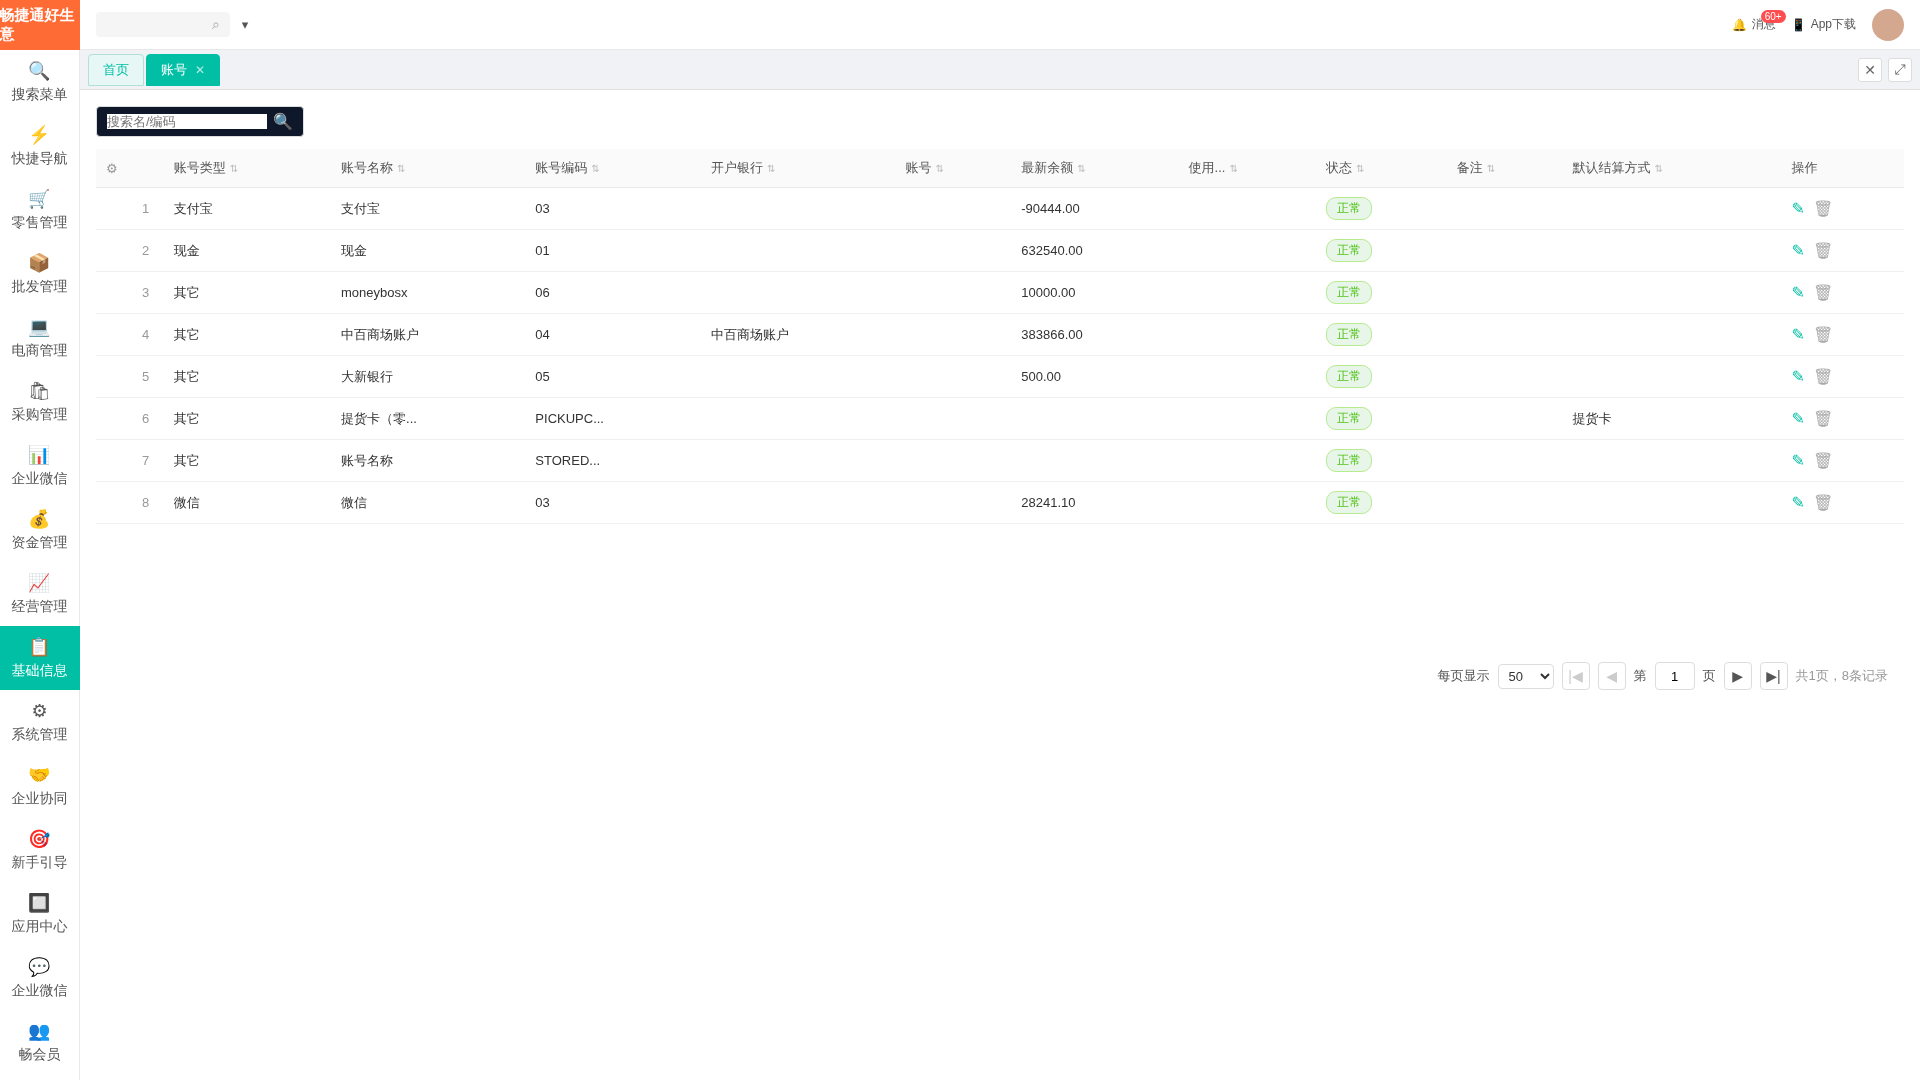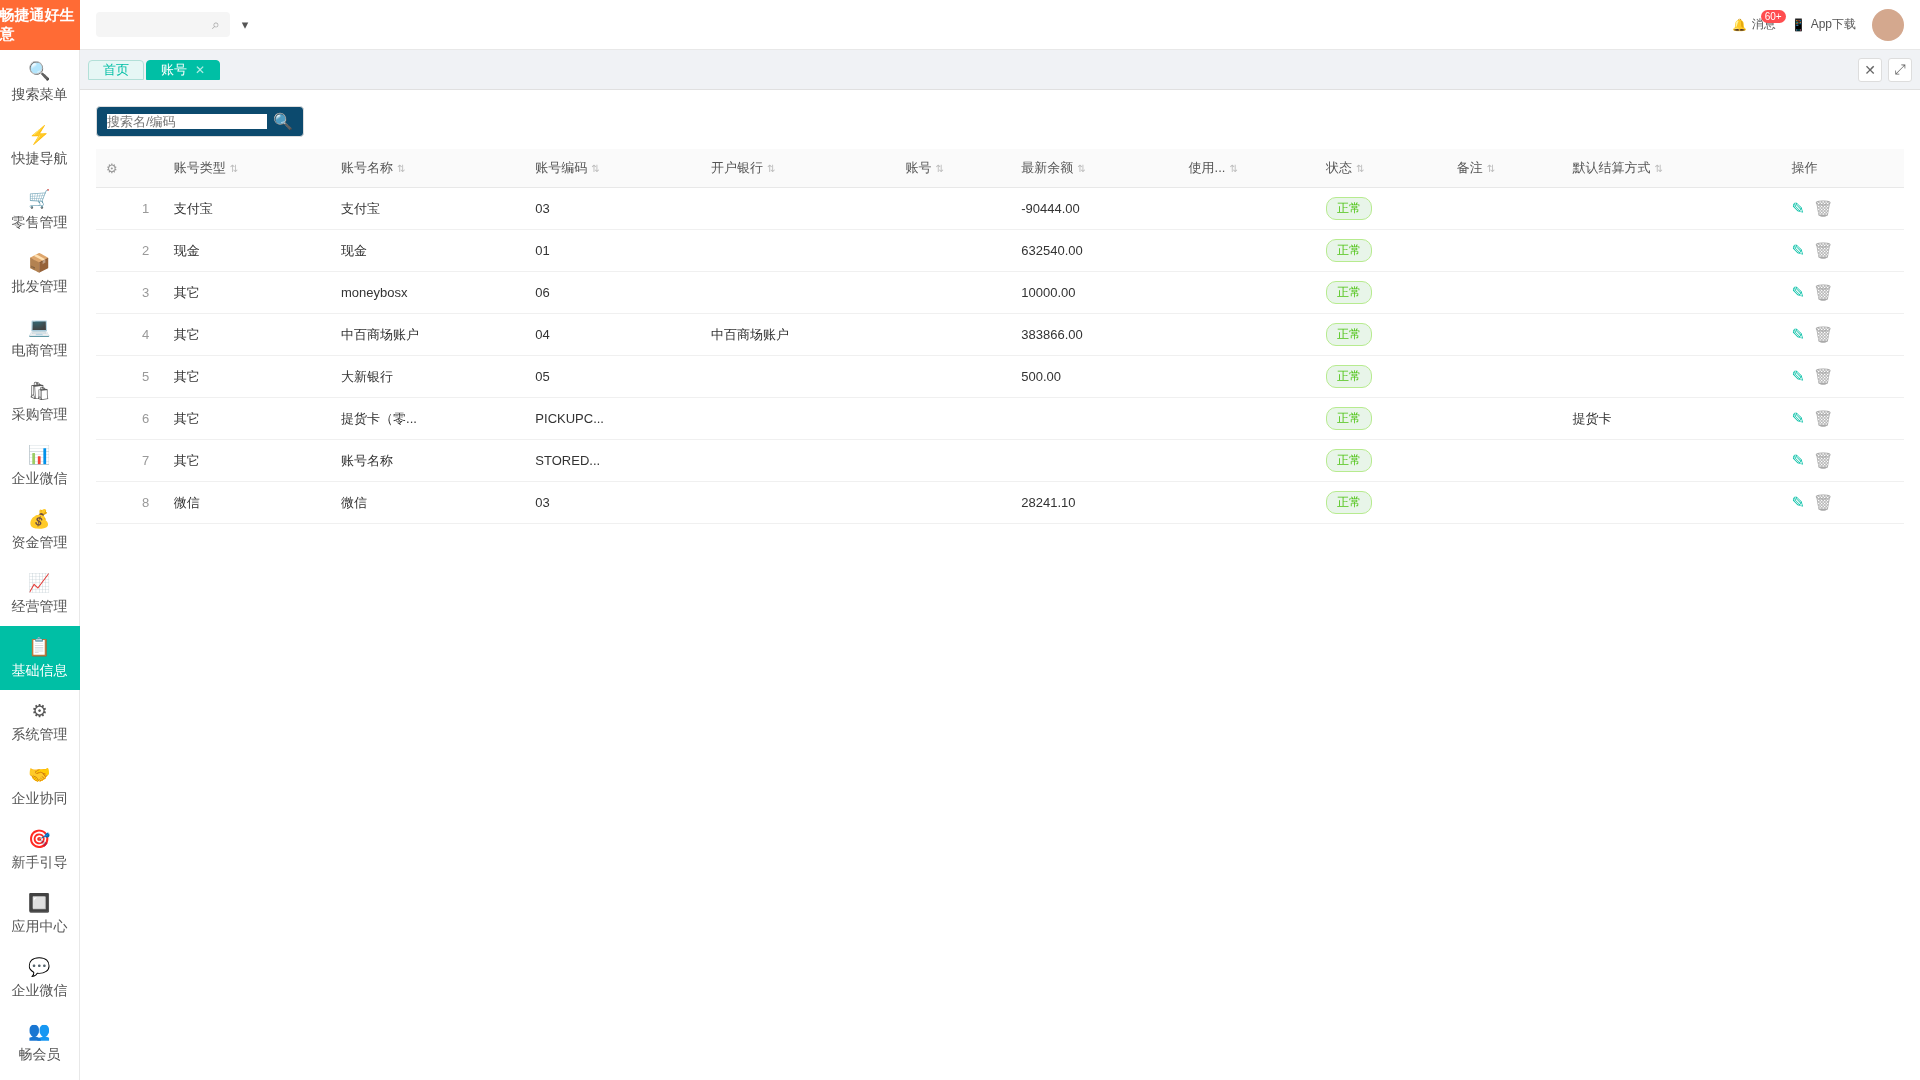--- a/index.html
+++ b/index.html
@@ -23,32 +23,32 @@
     .topbar-search-icon { color: #aaa; font-size: 14px; }
     .topbar-dropdown { display: flex; align-items: center; color: #555; font-size: 13px; gap: 4px; cursor: pointer; }
     .topbar-right { display: flex; align-items: center; gap: 16px; }
     .topbar-msg { display: flex; align-items: center; gap: 4px; color: #555; font-size: 12px; cursor: pointer; position: relative; }
     .badge { background: #ff4d4f; color: #fff; border-radius: 10px; font-size: 10px; padding: 1px 4px; position: absolute; top: -6px; right: -10px; }
     .topbar-app { display: flex; align-items: center; gap: 4px; color: #555; font-size: 12px; cursor: pointer; }
     .avatar { width: 32px; height: 32px; border-radius: 50%; background: #d4a88e; }
 
     
     .tab-bar { height: 40px; background: #f0f2f5; display: flex; align-items: center; padding: 0 8px; gap: 2px; border-bottom: 1px solid #e0e0e0; flex-shrink: 0; }
-    .tab { height: 20px; display: flex; align-items: center; padding: 0 14px; background: #fff; border-radius: 4px 4px 0 0; font-size: 13px; color: #555; cursor: pointer; gap: 8px; border: 1px solid #e0e0e0; }
+    .tab { height: 32px; display: flex; align-items: center; padding: 0 14px; background: #fff; border-radius: 4px 4px 0 0; font-size: 13px; color: #555; cursor: pointer; gap: 8px; border: 1px solid #e0e0e0; }
     .tab.active { background: #00bfa5; color: #fff; border-color: #00bfa5; }
     .tab-close { font-size: 12px; cursor: pointer; opacity: 0.7; }
     .tab.active .tab-close { color: #fff; }
     .home-tab { background: #e6f7f5; color: #00bfa5; border-color: #b2e0d8; }
 
     
     .content { flex: 1; background: #fff; overflow: auto; padding: 16px; position: relative; }
 
     
     .toolbar { display: flex; align-items: center; justify-content: space-between; margin-bottom: 12px; }
-    .search-bar { display: flex; align-items: center; border: 1px solid #ddd; border-radius: 4px; padding: 5px 10px; gap: 6px; background: #0c4a6e; }
+    .search-bar { display: flex; align-items: center; border: 1px solid #ddd; border-radius: 4px; padding: 5px 10px; gap: 6px; background: #0f172a; }
     .search-bar input { border: none; outline: none; font-size: 13px; width: 160px; color: #333; }
     .search-icon { color: #00bfa5; font-size: 16px; cursor: pointer; }
     .toolbar-right { display: flex; align-items: center; gap: 10px; }
     .btn-add { background: #ff6b35; color: #fff; border: none; border-radius: 4px; padding: 7px 16px; font-size: 13px; cursor: pointer; display: flex; align-items: center; gap: 6px; }
     .btn-import, .btn-export { background: #fff; color: #555; border: 1px solid #ddd; border-radius: 4px; padding: 7px 14px; font-size: 13px; cursor: pointer; display: flex; align-items: center; gap: 6px; }
 
     
     table { width: 100%; border-collapse: collapse; font-size: 13px; }
     thead tr { background: #fafafa; }
     th { padding: 10px 10px; text-align: left; color: #555; font-weight: normal; border-bottom: 1px solid #e8e8e8; white-space: nowrap; user-select: none; }
@@ -378,17 +378,33 @@
     <td>
       <div class="action-btns">
         <span class="action-edit" title="编辑">✎</span>
         <span class="action-delete" title="删除">🗑</span>
       </div>
     </td>
   </tr>
           </tbody>
       </table>
 
+      <div class="pagination">
+        <span class="pagination-label">每页显示</span>
+        <select class="page-size-select">
+          <option value="50" selected="">50</option>
+          <option value="20">20</option>
+          <option value="100">100</option>
+        </select>
+        <div class="page-btn disabled">|◀</div>
+        <div class="page-btn disabled">◀</div>
+        <span>第</span>
+        <input class="page-input" type="text" value="1" style="">
+        <span>页</span>
+        <div class="page-btn">▶</div>
+        <div class="page-btn">▶|</div>
+        <span class="page-total">共1页，8条记录</span>
+      </div>
 
     </div>
   </div>
 
 </div>
 
 </body></html>

